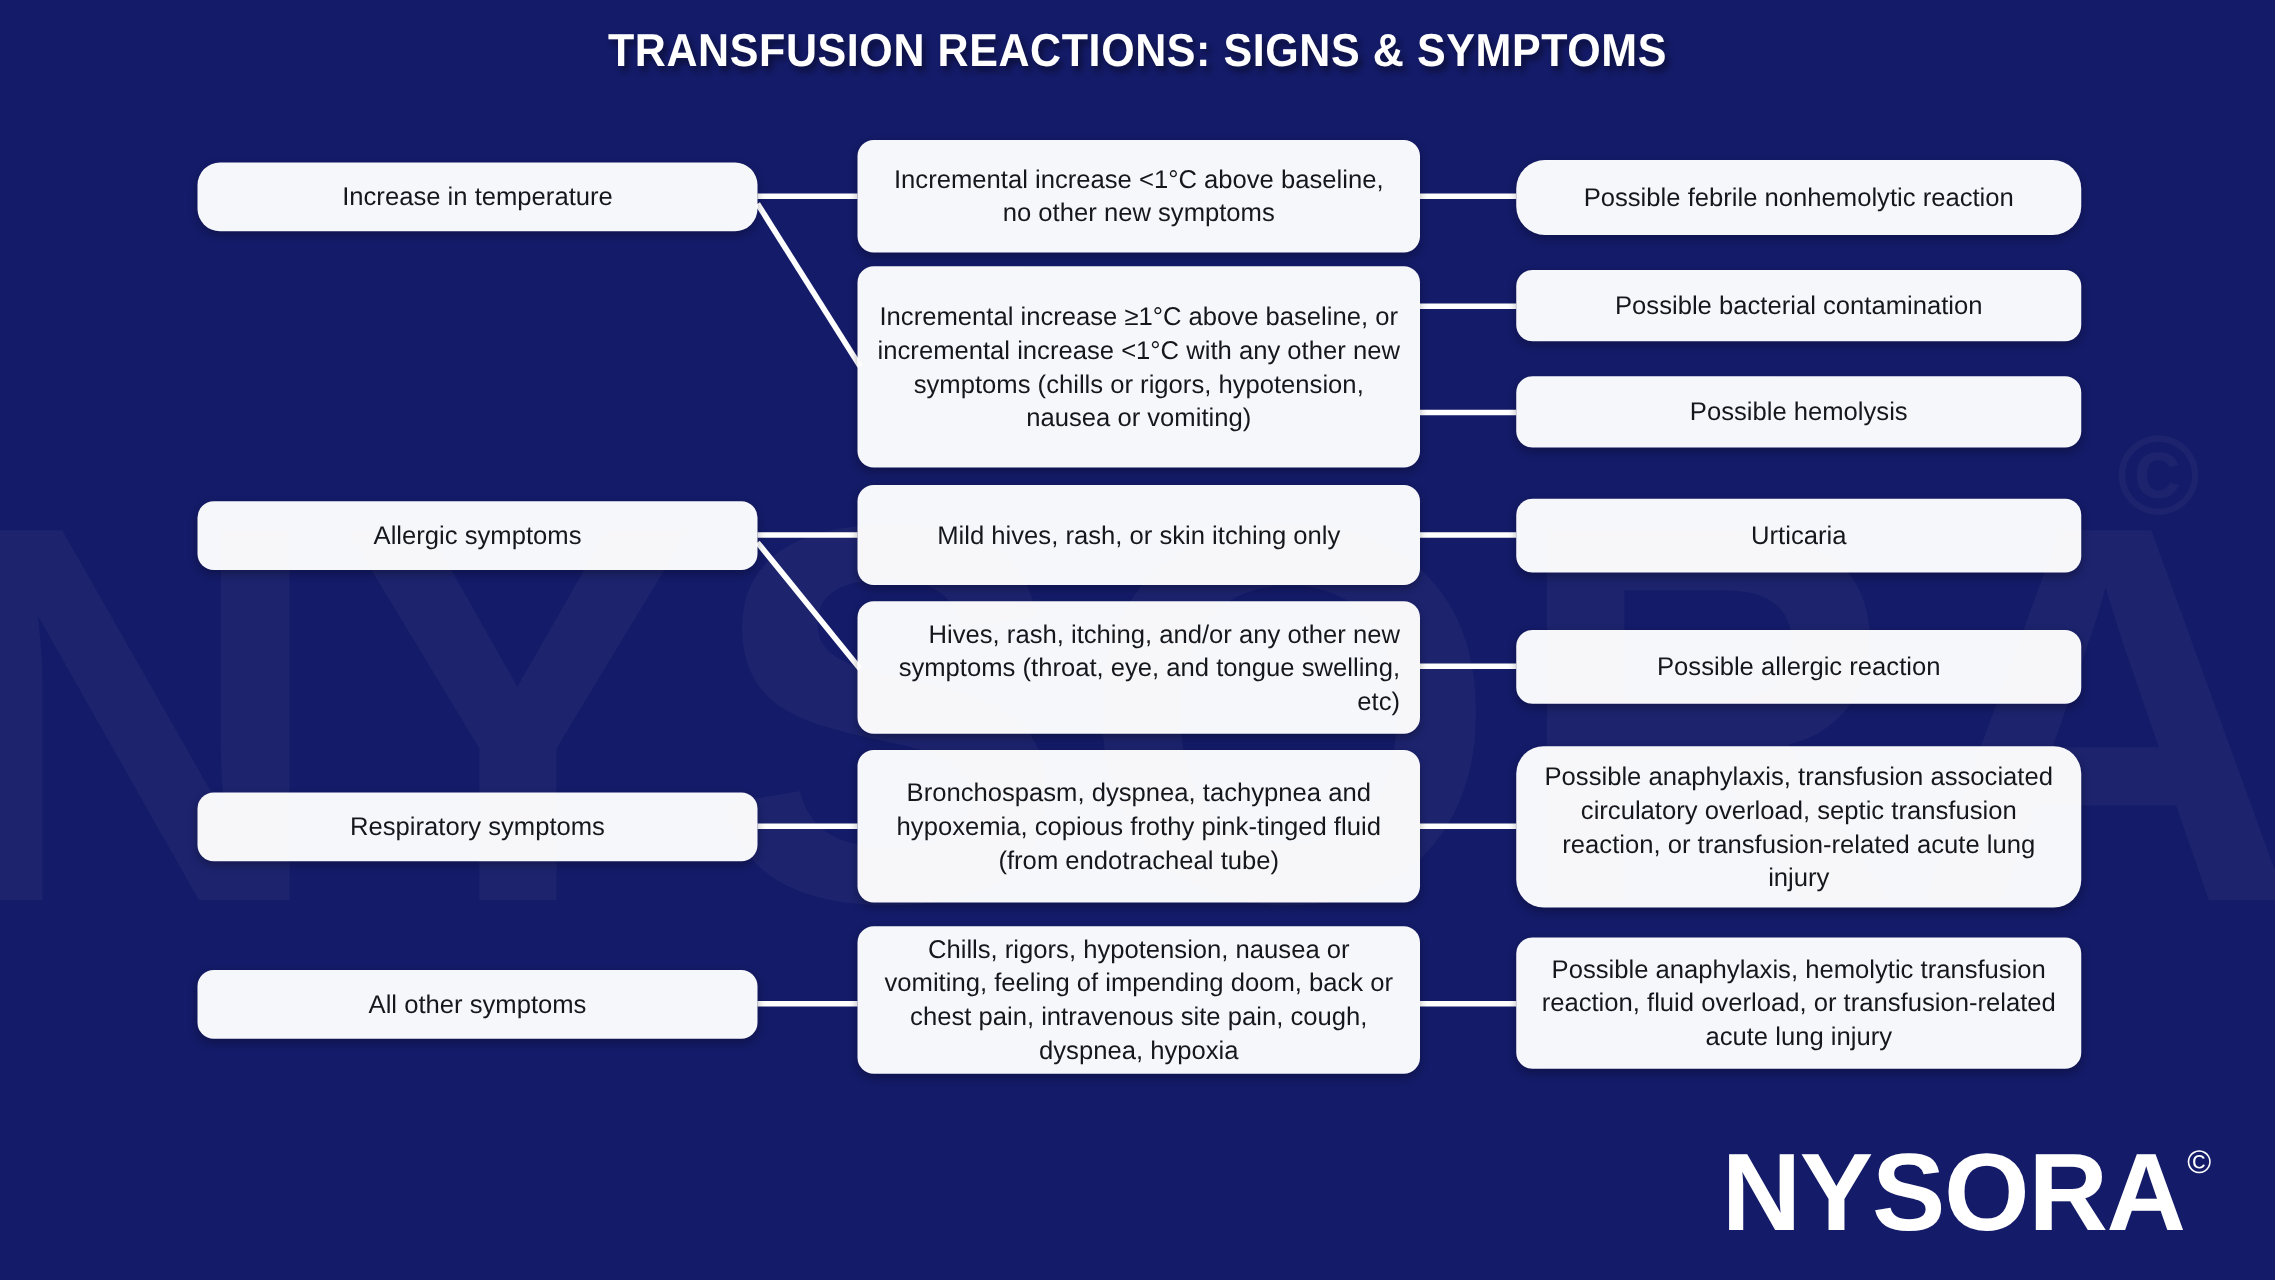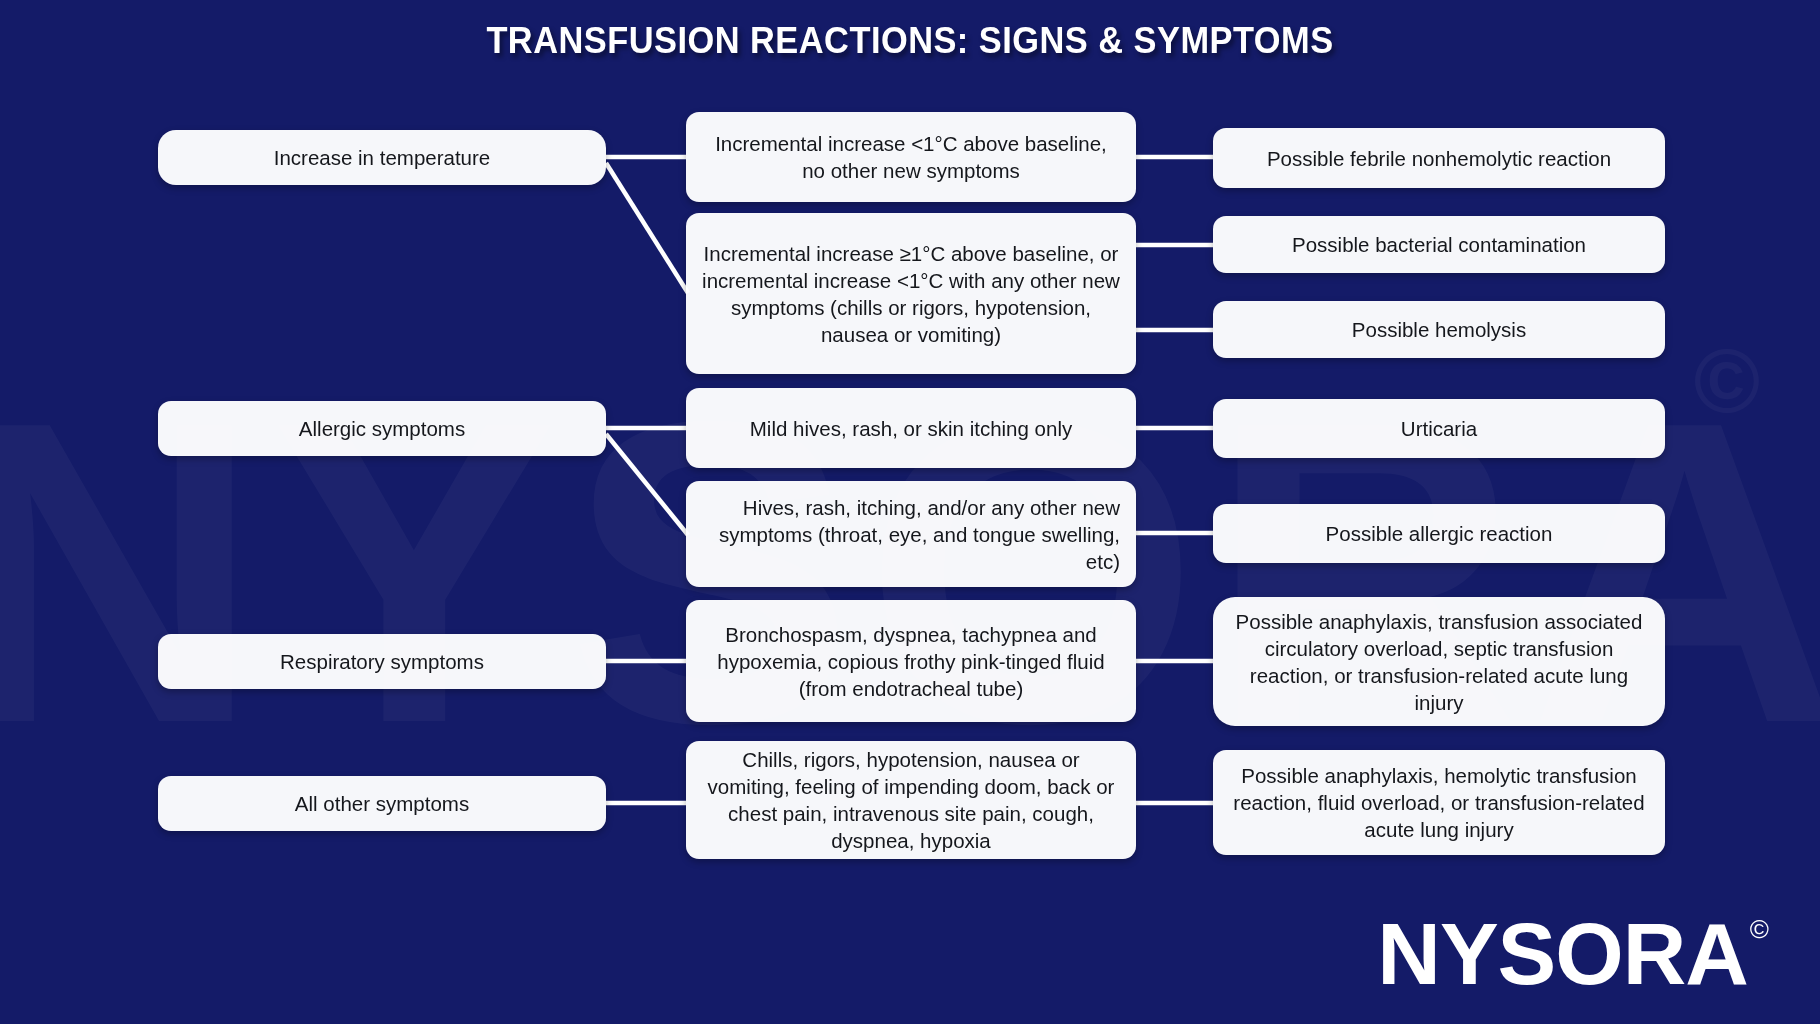--- a/index.html
+++ b/index.html
@@ -158,21 +158,21 @@
   </div>
 
   <div class="node col-mid" style="top:600px;height:122px;">
     <span>Bronchospasm, dyspnea, tachypnea and hypoxemia, copious frothy pink-tinged fluid (from endotracheal tube)</span>
   </div>
 
   <div class="node col-mid" style="top:741px;height:118px;">
     <span>Chills, rigors, hypotension, nausea or vomiting, feeling of impending doom, back or chest pain, intravenous site pain, cough, dyspnea, hypoxia</span>
   </div>
 
-  <div class="node col-right" style="top:128px;height:60px;">
+  <div class="node col-right" style="top:128px;height:60px;border-radius:23px;">
     <span>Possible febrile nonhemolytic reaction</span>
   </div>
 
   <div class="node col-right" style="top:216px;height:57px;">
     <span>Possible bacterial contamination</span>
   </div>
 
   <div class="node col-right" style="top:301px;height:57px;">
     <span>Possible hemolysis</span>
   </div>

